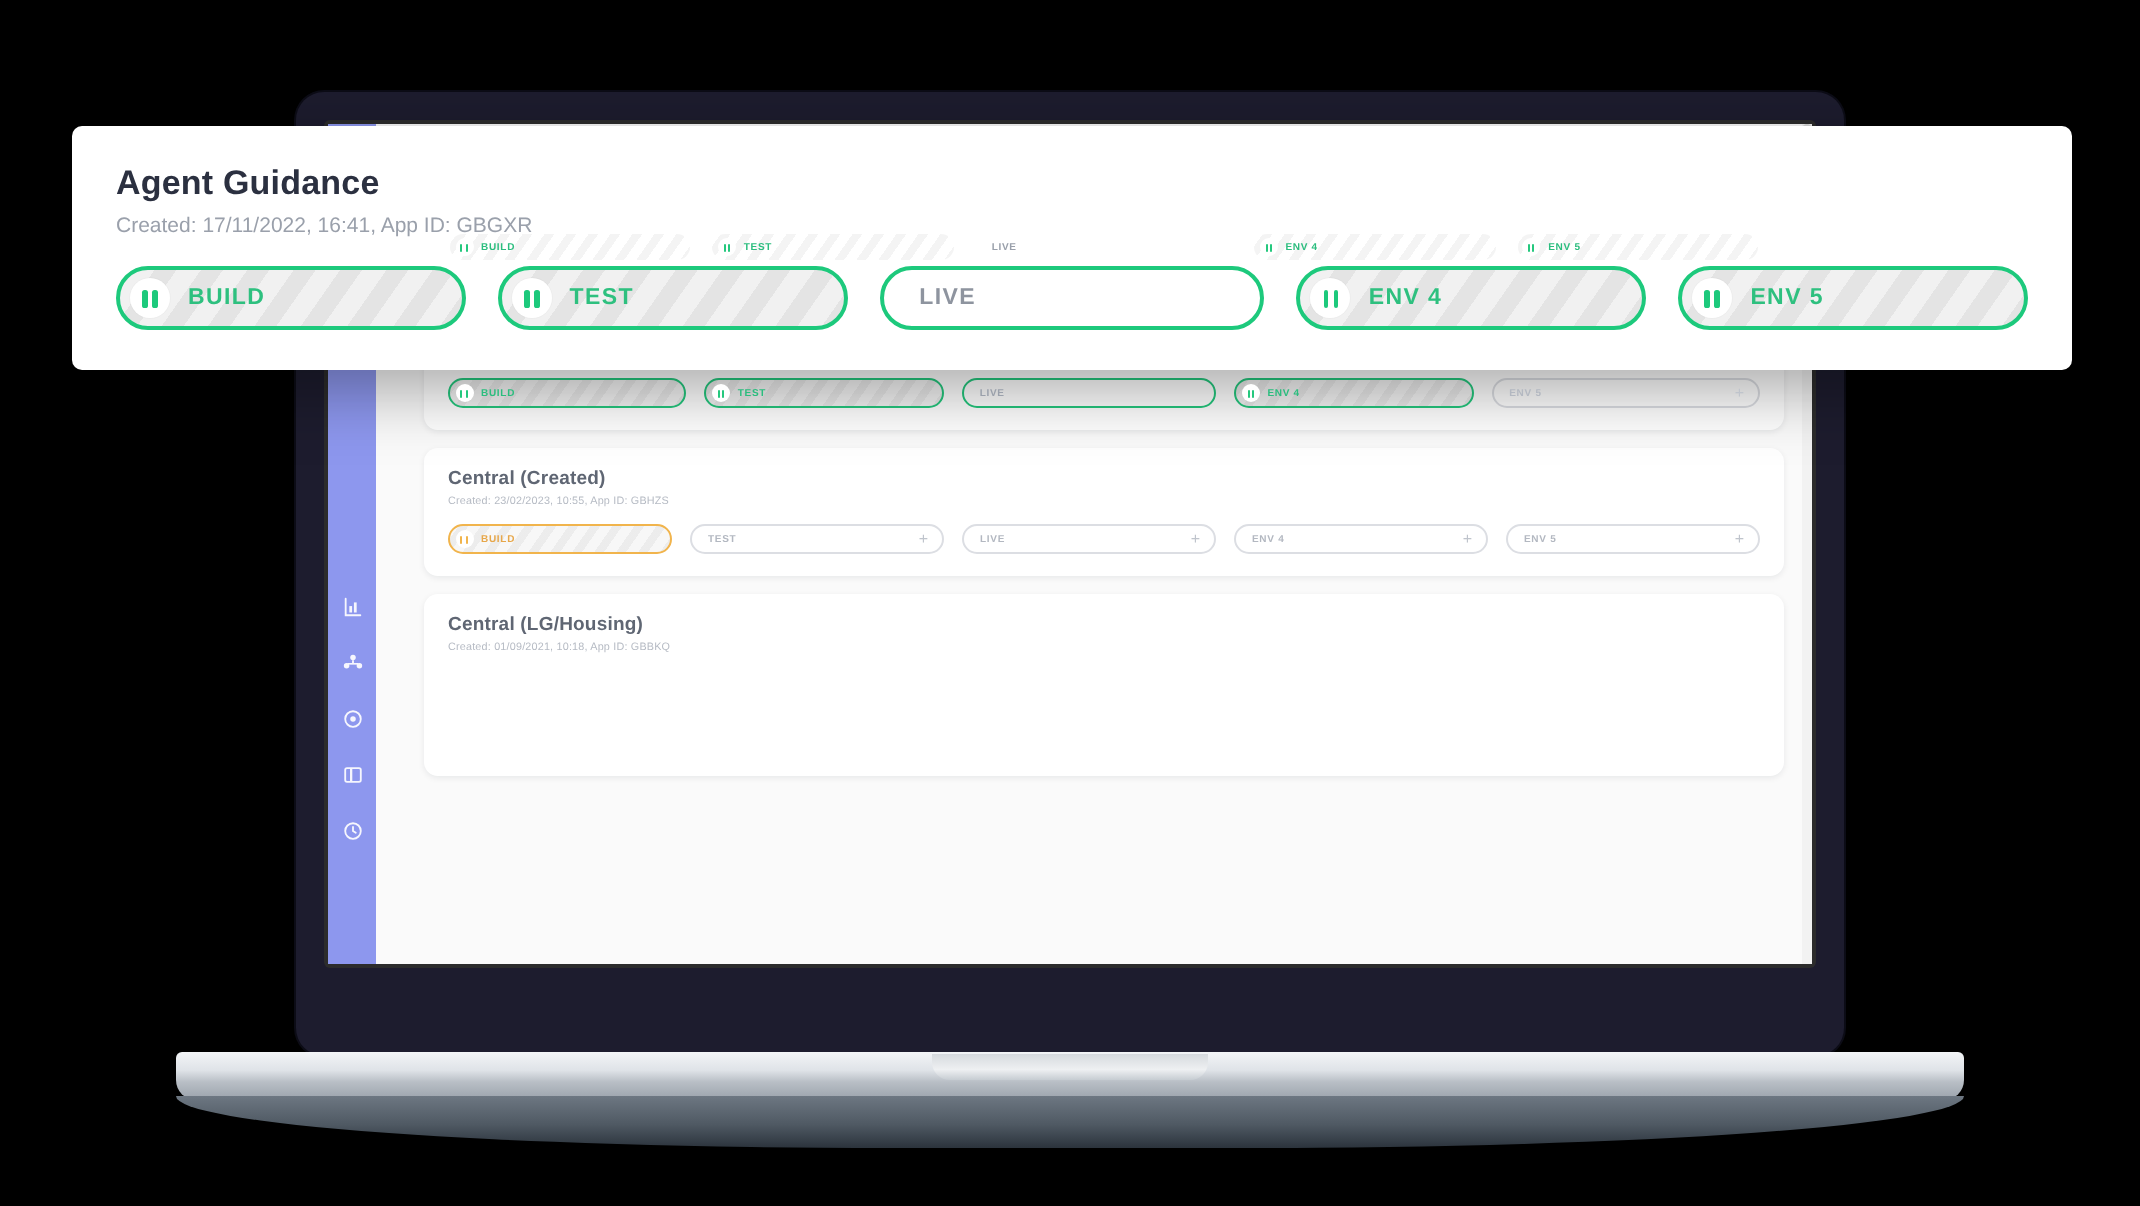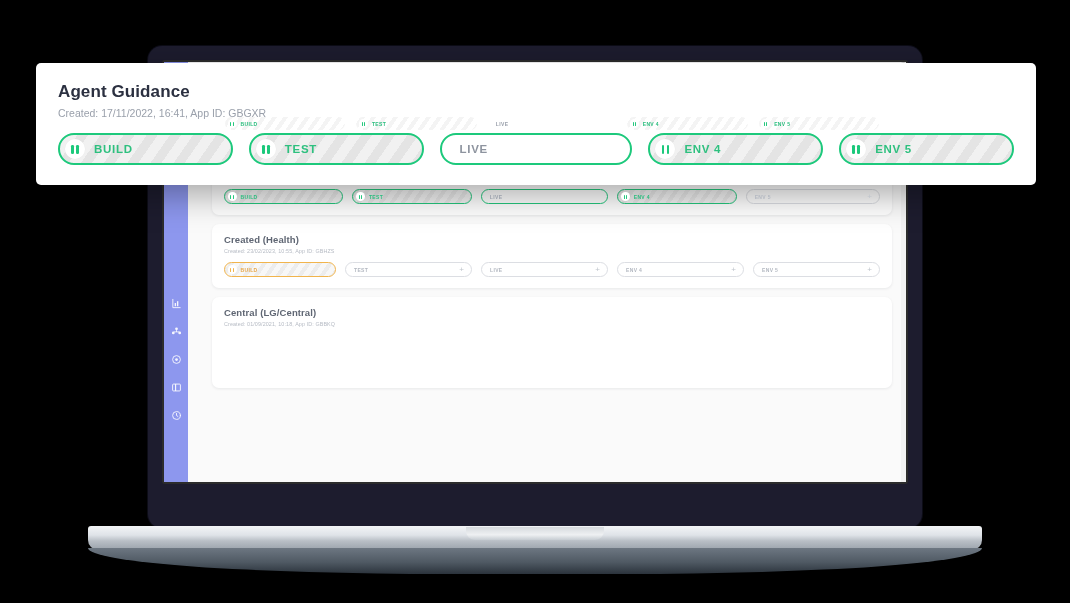--- a/index.html
+++ b/index.html
@@ -426,21 +426,21 @@
                 <span class="pill-label">ENV 4</span>
               </div>
               <div class="pill empty">
                 <span class="pill-label">ENV 5</span>
                 <span class="plus">+</span>
               </div>
             </div>
           </div>
 
           <div class="app-card">
-            <div class="app-title">Created (Health)</div>
+            <div class="app-title">Central (Created)</div>
             <div class="app-meta">Created: 23/02/2023, 10:55, App ID: GBHZS</div>
             <div class="pill-row">
               <div class="pill amber">
                 <div class="stripes"></div>
                 <div class="knob">
                     <span class="bar"></span>
                     <span class="bar"></span>
                   </div>
                 <span class="pill-label">BUILD</span>
               </div>
@@ -457,21 +457,21 @@
                 <span class="plus">+</span>
               </div>
               <div class="pill empty">
                 <span class="pill-label">ENV 5</span>
                 <span class="plus">+</span>
               </div>
             </div>
           </div>
 
           <div class="app-card" style="height:70px;">
-            <div class="app-title">Central (LG/Central)</div>
+            <div class="app-title">Central (LG/Housing)</div>
             <div class="app-meta">Created: 01/09/2021, 10:18, App ID: GBBKQ</div>
           </div>
 
           <div class="scrollbar-track">
             <div class="scrollbar-thumb"></div>
           </div>
         </div>
 
       </div>
     </div>

